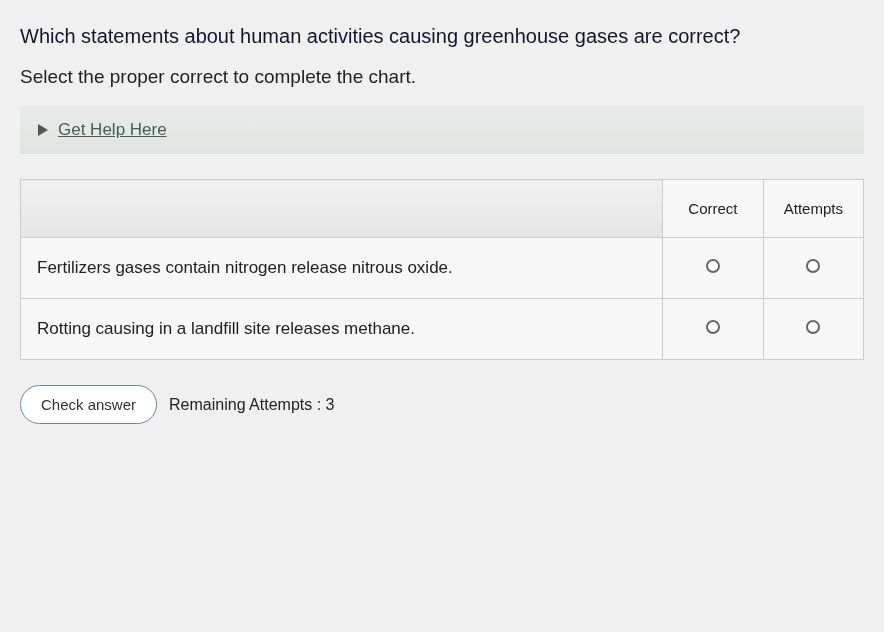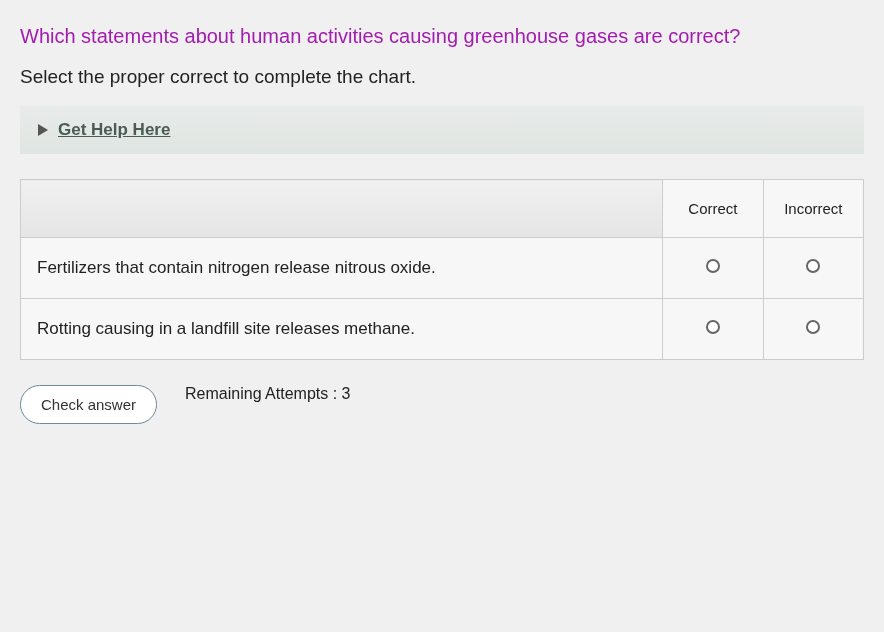--- a/index.html
+++ b/index.html
@@ -10,21 +10,21 @@
     body {
       font-family: Arial, Helvetica, sans-serif;
       background: #f0f0f0;
       width: 884px;
       height: 632px;
       padding: 25px 20px;
       color: #333;
     }
     .question {
       font-size: 20px;
-      color: #a21caf;
+      color: #0f172a;
       margin-bottom: 18px;
     }
     .instruction {
       font-size: 19px;
       color: #222;
       margin-bottom: 18px;
     }
     .help-bar {
       background: linear-gradient(to bottom, #e8ebe9 0%, #dfe5e2 100%);
       padding: 14px 18px;
@@ -36,21 +36,21 @@
     .triangle-icon {
       width: 0;
       height: 0;
       border-top: 6px solid transparent;
       border-bottom: 6px solid transparent;
       border-left: 10px solid #555;
     }
     .help-link {
       color: #4a5a55;
       text-decoration: underline;
-      font-weight: bold;
+      font-weight: normal;
       font-size: 17px;
     }
     table {
       width: 100%;
       border-collapse: collapse;
       margin-bottom: 25px;
     }
     th, td {
       border: 1px solid #ccc;
       background: #f7f7f7;
@@ -81,21 +81,22 @@
       display: inline-block;
       width: 14px;
       height: 14px;
       border: 2px solid #666;
       border-radius: 50%;
       background: #fff;
       cursor: pointer;
     }
     .footer {
       display: flex;
-      gap: 28px;
+      align-items: center;
+      gap: 12px;
     }
     .check-btn {
       border: 1.5px solid #6a8a9a;
       background: #fff;
       color: #333;
       padding: 10px 20px;
       border-radius: 22px;
       font-size: 15px;
       cursor: pointer;
     }
@@ -113,26 +114,26 @@
 <div class="help-bar">
   <div class="triangle-icon"></div>
   <a href="#" class="help-link">Get Help Here</a>
 </div>
 
 <table>
   <thead>
     <tr>
       <th class="statement-col"></th>
       <th class="radio-col">Correct</th>
-      <th class="radio-col">Incorrect</th>
+      <th class="radio-col">Attempts</th>
     </tr>
   </thead>
   <tbody>
     <tr>
-      <td class="statement-col">Fertilizers that contain nitrogen release nitrous oxide.</td>
+      <td class="statement-col">Fertilizers gases contain nitrogen release nitrous oxide.</td>
       <td class="radio-col"><span class="radio-fake"></span></td>
       <td class="radio-col"><span class="radio-fake"></span></td>
     </tr>
     <tr>
       <td class="statement-col">Rotting causing in a landfill site releases methane.</td>
       <td class="radio-col"><span class="radio-fake"></span></td>
       <td class="radio-col"><span class="radio-fake"></span></td>
     </tr>
   </tbody>
 </table>

